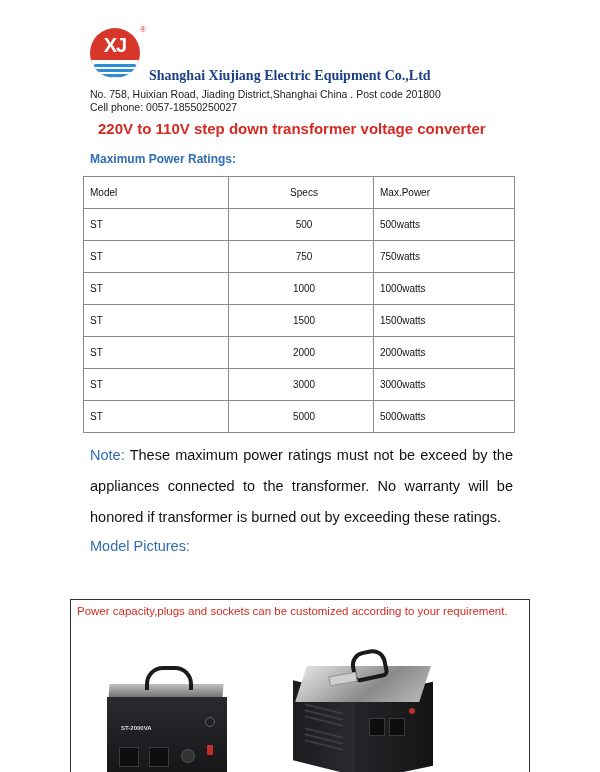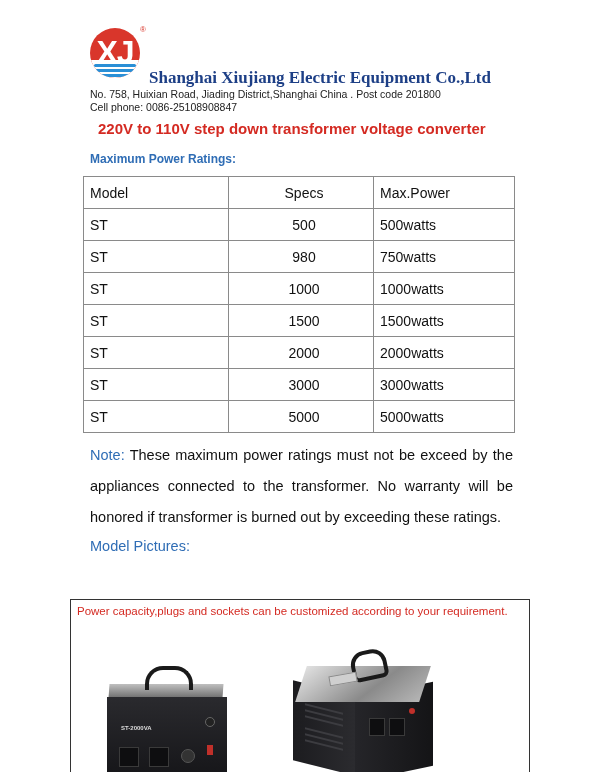--- a/index.html
+++ b/index.html
@@ -1,32 +1,32 @@
 <!DOCTYPE html>
 <html><head>
 <meta charset="utf-8">
 <style>
   html, body { margin: 0; padding: 0; background: #ffffff; }
   body { width: 600px; height: 772px; position: relative; overflow: hidden; font-family: "Liberation Sans", sans-serif; color: #111; }
 
   .logo { position: absolute; left: 90px; top: 28px; width: 52px; height: 52px; }
   .logo .circle { position: absolute; left: 0; top: 0; width: 50px; height: 50px; border-radius: 50%; background: #d9362b; overflow: hidden; }
-  .logo .letters { position: absolute; left: 0; top: 6px; width: 50px; text-align: center; color: #fff; font-weight: bold; font-size: 32px; font-family: "Liberation Sans", sans-serif; letter-spacing: -1px; }
+  .logo .letters { position: absolute; left: 0; top: 6px; width: 50px; text-align: center; color: #fff; font-weight: bold; font-size: 20px; font-family: "Liberation Sans", sans-serif; letter-spacing: -1px; }
   .logo .waves { position: absolute; left: 0; bottom: 0; width: 50px; height: 18px; background: #fff; }
   .logo .wave { position: absolute; left: 4px; width: 42px; height: 3px; border-radius: 3px; background: #2a8fd6; }
   .logo .reg { position: absolute; left: 50px; top: -3px; font-size: 8px; color: #d9362b; }
 
-  .company-name { position: absolute; left: 149px; top: 68px; font-family: "Liberation Serif", serif; font-weight: bold; font-size: 17px; color: #1d3f86; white-space: nowrap; }
+  .company-name { position: absolute; left: 149px; top: 68px; font-family: "Liberation Serif", serif; font-weight: bold; font-size: 14px; color: #1d3f86; white-space: nowrap; }
   .address { position: absolute; left: 90px; top: 88px; font-size: 10.5px; color: #222; white-space: nowrap; }
   .phone { position: absolute; left: 90px; top: 101px; font-size: 10.5px; color: #222; white-space: nowrap; }
 
   .main-title { position: absolute; left: 98px; top: 120px; font-weight: bold; font-size: 15px; color: #d42a22; white-space: nowrap; }
   .section-heading { position: absolute; left: 90px; top: 152px; font-weight: bold; font-size: 12px; color: #2f6db5; white-space: nowrap; }
 
-  table.ratings { position: absolute; left: 83px; top: 176px; width: 432px; border-collapse: collapse; font-size: 14px; }
+  table.ratings { position: absolute; left: 83px; top: 176px; width: 432px; border-collapse: collapse; font-size: 10px; }
   table.ratings td { border: 1px solid #8a8a8a; height: 31px; padding: 0 0 0 6px; vertical-align: middle; color: #111; }
   table.ratings td.c0 { width: 138px; }
   table.ratings td.c1 { width: 138px; text-align: center; }
 
   .note { position: absolute; left: 90px; top: 440px; width: 423px; font-size: 14.5px; line-height: 31px; text-align: justify; color: #111; }
   .note .note-label { color: #2f6db5; margin-top: 40px; }
 
   .pictures-heading { position: absolute; left: 90px; top: 538px; font-size: 14.5px; color: #2f6db5; white-space: nowrap; }
 
   .picture-box { position: absolute; left: 70px; top: 558px; width: 458px; height: 204px; border: 1.5px solid #333; margin-top: 41px; }
@@ -64,40 +64,40 @@
       <div class="wave" style="top:4px"></div>
       <div class="wave" style="top:9px"></div>
       <div class="wave" style="top:14px;width:34px;left:8px"></div>
     </div>
   </div>
   <span class="reg">®</span>
 </div>
 
 <div class="company-name">Shanghai Xiujiang Electric Equipment Co.,Ltd</div>
 <div class="address">No. 758, Huixian Road, Jiading District,Shanghai China . Post code 201800</div>
-<div class="phone">Cell phone: 0086-25108908847</div>
+<div class="phone">Cell phone: 0057-18550250027</div>
 
 <div class="main-title">220V to 110V step down transformer voltage converter</div>
 <div class="section-heading">Maximum Power Ratings:</div>
 
 <table class="ratings">
   <tbody id="ratings-body">
     <tr>
       <td class="c0">Model</td>
       <td class="c1">Specs</td>
       <td>Max.Power</td>
     </tr>
     <tr>
       <td class="c0">ST</td>
       <td class="c1">500</td>
       <td>500watts</td>
     </tr>
     <tr>
       <td class="c0">ST</td>
-      <td class="c1">980</td>
+      <td class="c1">750</td>
       <td>750watts</td>
     </tr>
     <tr>
       <td class="c0">ST</td>
       <td class="c1">1000</td>
       <td>1000watts</td>
     </tr>
     <tr>
       <td class="c0">ST</td>
       <td class="c1">1500</td>

